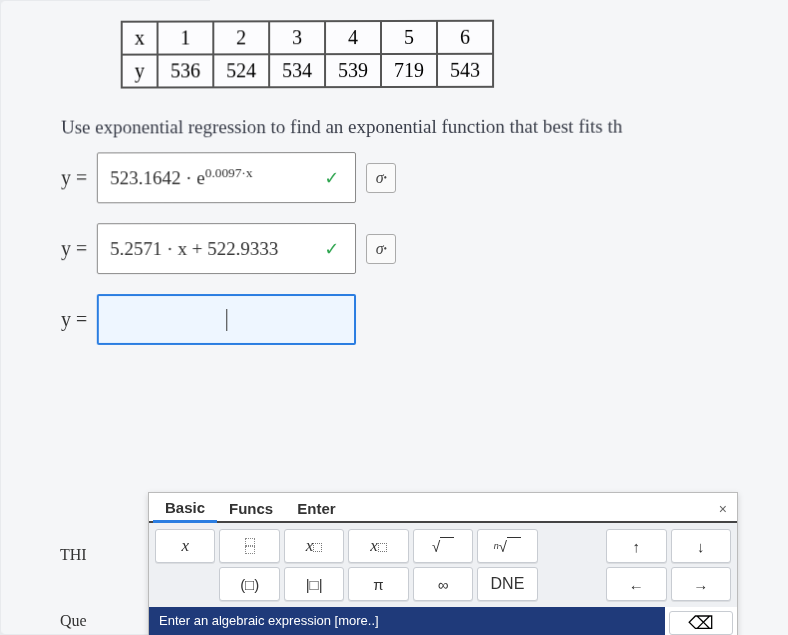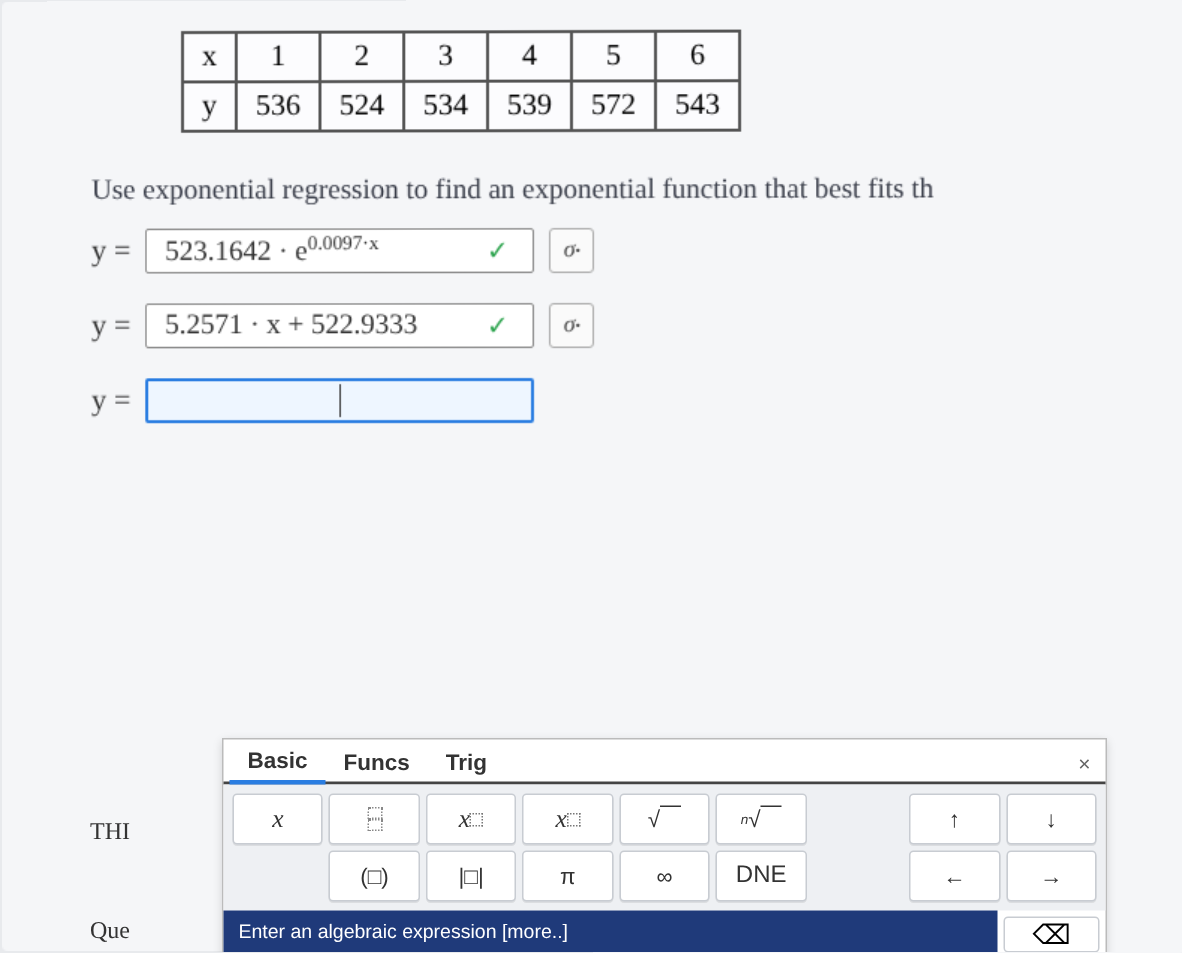--- a/index.html
+++ b/index.html
@@ -56,21 +56,21 @@
   .ans-box {
     border: 1px solid #888;
     background: #fff;
     padding: 6px 12px;
     font-size: 19px;
     color: #333;
     display: flex;
     align-items: center;
     gap: 6px;
     min-width: 260px;
-    height: 30px;
+    height: 51px;
     border-radius: 2px;
     position: relative;
   }
   .ans-box.active {
     border: 2px solid #2a7de1;
     background: #eef6ff;
     min-width: 260px;
   }
   .ans-box .expr { font-family: 'Times New Roman', serif; }
   .ans-box sup { font-size: 0.7em; }
@@ -229,21 +229,21 @@
       <td>4</td>
       <td>5</td>
       <td>6</td>
     </tr>
     <tr>
       <td class="hdr">y</td>
       <td>536</td>
       <td>524</td>
       <td>534</td>
       <td>539</td>
-      <td>572</td>
+      <td>719</td>
       <td>543</td>
     </tr>
   </tbody>
     </table>
 
   <div class="prompt">Use exponential regression to find an exponential function that best fits th</div>
 
   <div class="ans-row">
     <span class="yeq">y =</span>
     <div class="ans-box">
@@ -278,21 +278,21 @@
 <div class="side-labels">
   <div>THI</div>
   <div>Que</div>
   <div><span class="side-blue">S</span></div>
 </div>
 
 <div class="keypad">
   <div class="kp-tabs">
     <div class="kp-tab active">Basic</div>
     <div class="kp-tab">Funcs</div>
-    <div class="kp-tab">Trig</div>
+    <div class="kp-tab">Enter</div>
     <div class="kp-close">×</div>
   </div>
   <div class="kp-grid">
     <div class="kp-key italic">x</div>
     <div class="kp-key">
       <span class="frac">
           <span class="num"></span>
           <span class="den"></span>
         </span>
     </div>

